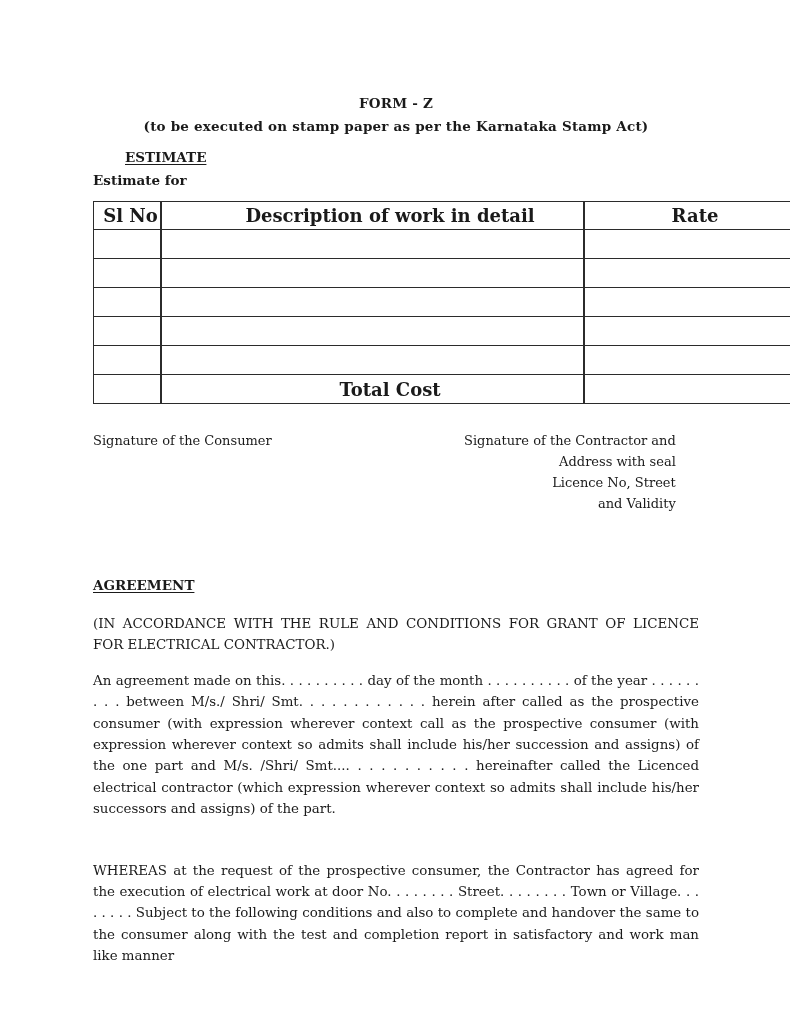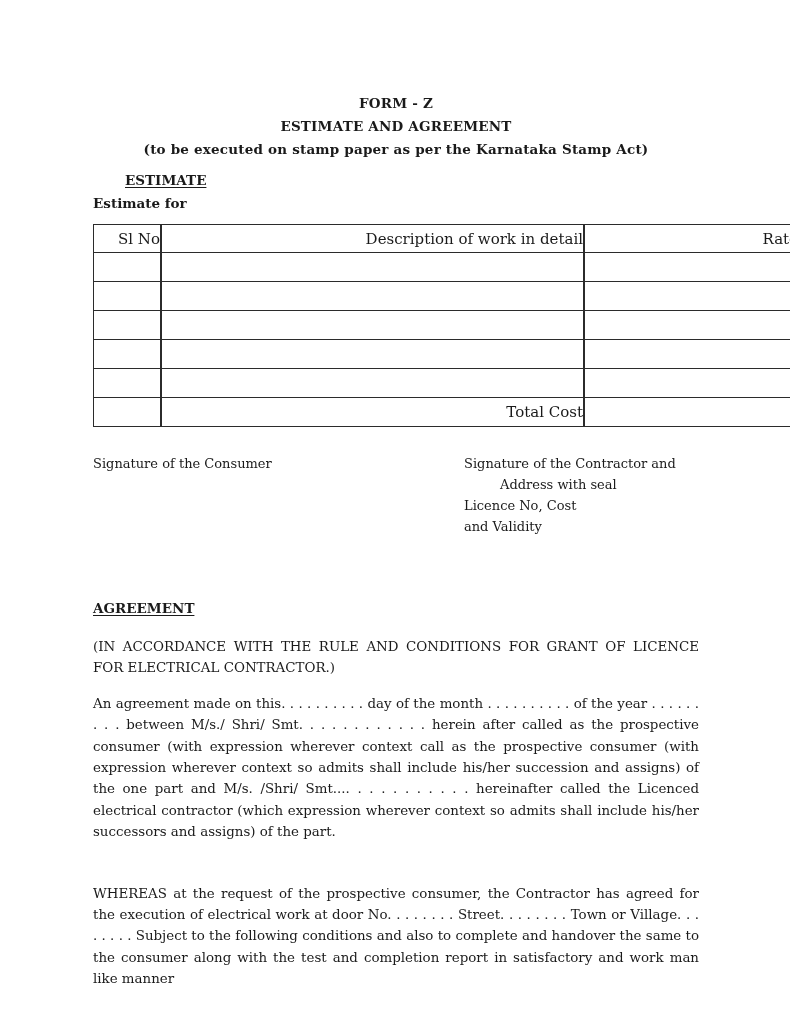--- a/index.html
+++ b/index.html
@@ -65,23 +65,23 @@
     margin-top: 10px;
     border-collapse: collapse;
     width: 651px;
     table-layout: fixed;
   }
   .estimate-table td,
   .estimate-table th {
     border: 1px solid #2b2b2b;
     height: 28px;
     padding: 0 0 0 7px;
-    font-weight: normal;
-    font-size: 15px;
-    text-align: right;
+    font-weight: bold;
+    font-size: 18px;
+    text-align: center;
     vertical-align: middle;
     color: #1a1a1a;
   }
   .estimate-table .col-sl   { width: 59px; }
   .estimate-table .col-desc { width: 386px; border-left-width: 2px; border-right-width: 2px; padding-left: 35px; }
   .estimate-table .col-rate { width: 206px; }
   .estimate-table tr.head td { height: 27px; }
 
   
   .sig-block {
@@ -96,21 +96,21 @@
     top: 0;
     line-height: 21px;
     text-align: right;
   }
   .sig-right {
     position: absolute;
     left: 371px;
     top: 0;
     line-height: 21px;
   }
-  .sig-right .line { white-space: nowrap; }
+  .sig-right .line { white-space: nowrap; text-align: right; }
   .sig-right .line.indent { padding-left: 36px; }
 
   
   .agreement-heading {
     margin-top: 52px;
     font-weight: bold;
     font-size: 13.5px;
     text-decoration: underline;
     text-underline-offset: 2px;
     line-height: 22px;
@@ -127,21 +127,20 @@
   p.whereas { margin-top: 40px; }
 </style>
 </head>
 <body>
 
 <div class="page">
   <div class="content">
 
     <div class="doc-header">
       <div class="hline">FORM - Z</div>
-      <div class="hline">ESTIMATE AND AGREEMENT</div>
       <div class="hline">(to be executed on stamp paper as per the Karnataka Stamp Act)</div>
     </div>
 
     <div class="section-label underlined">ESTIMATE</div>
     <div class="estimate-for">Estimate for</div>
 
     <table class="estimate-table">
       <tbody>
         <tr class="head">
           <td class="col-sl">Sl No</td>
@@ -179,21 +178,21 @@
           <td class="col-rate"></td>
         </tr>
       </tbody>
     </table>
 
     <div class="sig-block">
       <div class="sig-left">Signature of the Consumer</div>
       <div class="sig-right">
         <div class="line">Signature of the Contractor and</div>
         <div class="line indent">Address with seal</div>
-        <div class="line">Licence No, Cost</div>
+        <div class="line">Licence No, Street</div>
         <div class="line">and Validity</div>
       </div>
     </div>
 
     <div class="agreement-heading">AGREEMENT</div>
     <p class="body-para accordance">(IN ACCORDANCE WITH THE RULE AND CONDITIONS FOR GRANT OF LICENCE FOR ELECTRICAL CONTRACTOR.)</p>
     <p class="body-para agreement-made">An agreement made on this. . . . . . . . . . day of the month . . . . . . . . . . of the year . . . . . . . . . between M/s./ Shri/ Smt. . . . . . . . . . . . herein after called as the prospective consumer (with expression wherever context call as the prospective consumer (with expression wherever context so admits shall include his/her succession and assigns) of the one part and M/s. /Shri/ Smt.... . . . . . . . . . . hereinafter called the Licenced electrical contractor (which expression wherever context so admits shall include his/her successors and assigns) of the part.</p>
     <p class="body-para whereas">WHEREAS at the request of the prospective consumer, the Contractor has agreed for the execution of electrical work at door No. . . . . . . . Street. . . . . . . . Town or Village. . . . . . . . Subject to the following conditions and also to complete and handover the same to the consumer along with the test and completion report in satisfactory and work man like manner</p>
 
   </div>

